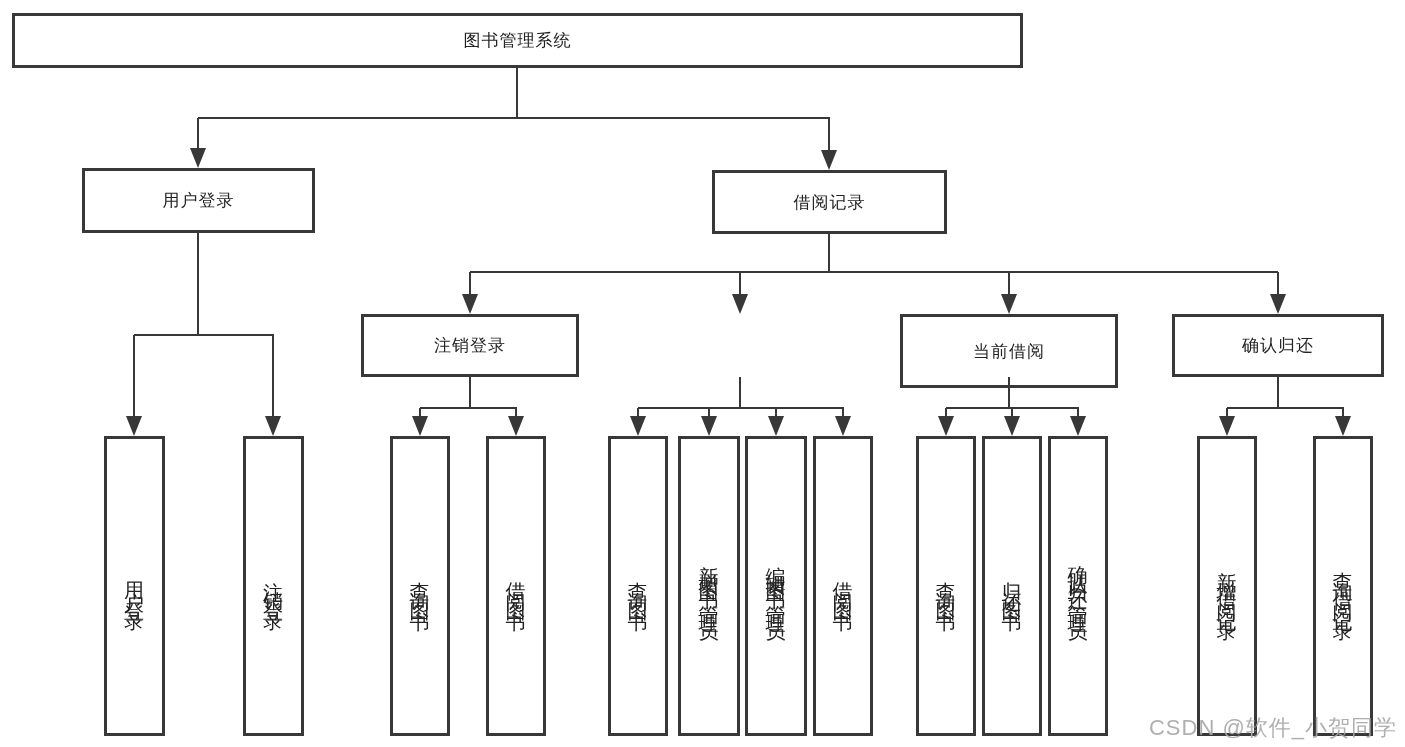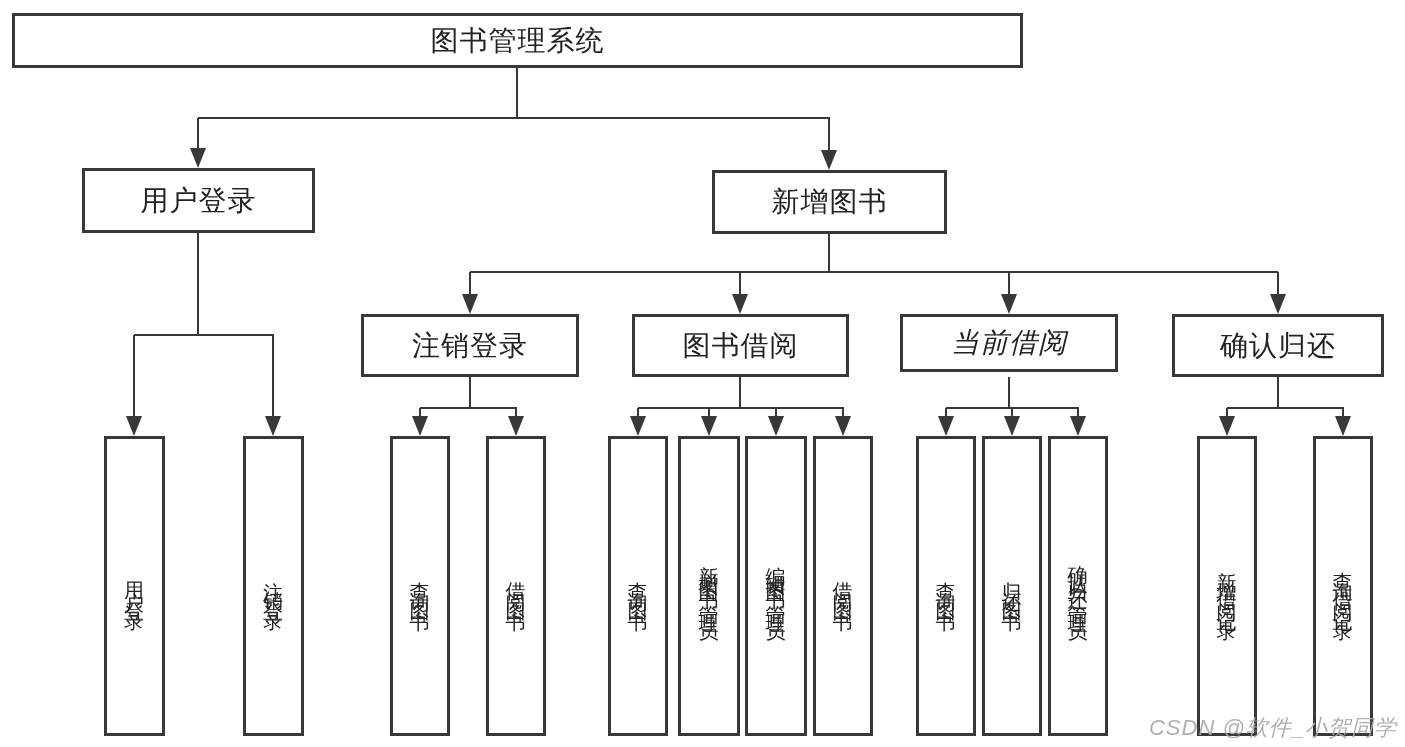--- a/index.html
+++ b/index.html
@@ -13,21 +13,21 @@
   }
   .box {
     position: absolute;
     box-sizing: border-box;
     border: 3px solid #383838;
     background: #ffffff;
     display: flex;
     align-items: center;
     justify-content: center;
     color: #222222;
-    font-size: 28px;
+    font-size: 17px;
     letter-spacing: 1px;
     white-space: nowrap;
   }
   .vbox {
     position: absolute;
     box-sizing: border-box;
     border: 3px solid #383838;
     background: #ffffff;
     display: flex;
     align-items: center;
@@ -52,21 +52,20 @@
     border-top: 20px solid #383838;
   }
   .watermark {
     position: absolute;
     right: 8px;
     bottom: 4px;
     font-size: 22px;
     color: rgba(168,168,168,0.92);
     letter-spacing: 1px;
     white-space: nowrap;
-    font-style: italic;
   }
 </style>
 </head>
 <body>
 
 <div id="canvas">
 
   <div class="box" style="left:12px; top:13px; width:1011px; height:55px;">
     <span>图书管理系统</span>
   </div>
@@ -75,21 +74,21 @@
   <div class="hl" style="left:198px; top:117px; width:632px;"></div>
   <div class="vl" style="left:197px; top:118px; height:34px;"></div>
   <div class="arrow" style="left:190px; top:148px;"></div>
   <div class="vl" style="left:828px; top:118px; height:36px;"></div>
   <div class="arrow" style="left:821px; top:150px;"></div>
 
   <div class="box" style="left:82px; top:168px; width:233px; height:65px;">
     <span>用户登录</span>
   </div>
   <div class="box" style="left:712px; top:170px; width:235px; height:64px;">
-    <span>新增图书</span>
+    <span>借阅记录</span>
   </div>
 
   <div class="vl" style="left:197px; top:233px; height:102px;"></div>
   <div class="hl" style="left:134px; top:334px; width:140px;"></div>
   <div class="vl" style="left:133px; top:335px; height:83px;"></div>
   <div class="arrow" style="left:126px; top:416px;"></div>
   <div class="vl" style="left:272px; top:335px; height:83px;"></div>
   <div class="arrow" style="left:265px; top:416px;"></div>
 
   <div class="vl" style="left:828px; top:234px; height:38px;"></div>
@@ -99,24 +98,21 @@
   <div class="vl" style="left:739px; top:272px; height:26px;"></div>
   <div class="arrow" style="left:732px; top:294px;"></div>
   <div class="vl" style="left:1008px; top:272px; height:26px;"></div>
   <div class="arrow" style="left:1001px; top:294px;"></div>
   <div class="vl" style="left:1277px; top:272px; height:26px;"></div>
   <div class="arrow" style="left:1270px; top:294px;"></div>
 
   <div class="box" style="left:361px; top:314px; width:218px; height:63px;">
     <span>注销登录</span>
   </div>
-  <div class="box" style="left:632px; top:314px; width:217px; height:63px;">
-    <span>图书借阅</span>
-  </div>
-  <div class="box" style="left:900px; top:314px; width:218px; height:58px;font-style:italic;">
+  <div class="box" style="left:900px; top:314px; width:218px; height:74px;">
     <span>当前借阅</span>
   </div>
   <div class="box" style="left:1172px; top:314px; width:212px; height:63px;">
     <span>确认归还</span>
   </div>
 
   <div class="vl" style="left:469px; top:377px; height:31px;"></div>
   <div class="hl" style="left:420px; top:407px; width:97px;"></div>
   <div class="vl" style="left:419px; top:408px; height:12px;"></div>
   <div class="arrow" style="left:412px; top:416px;"></div>

